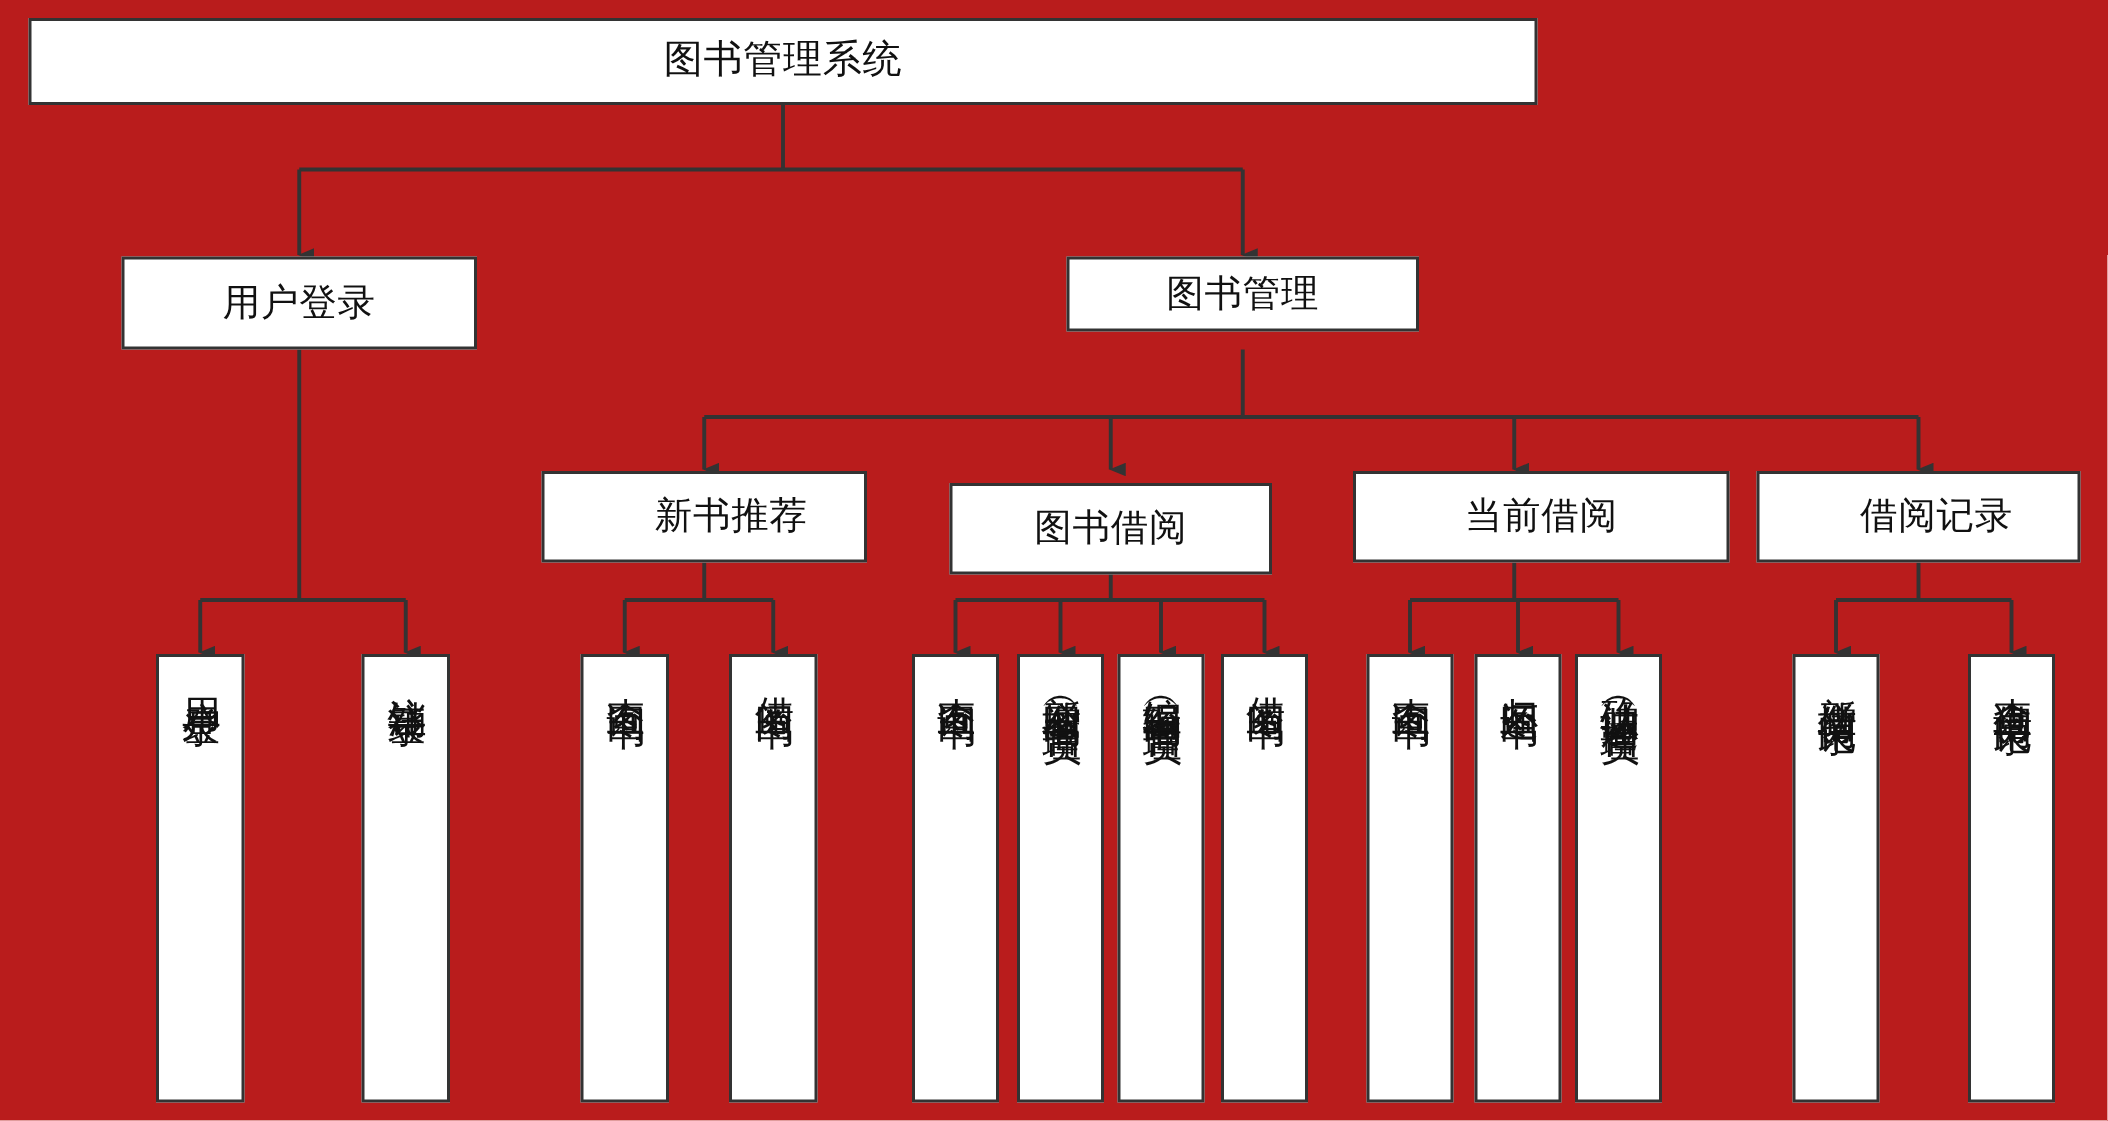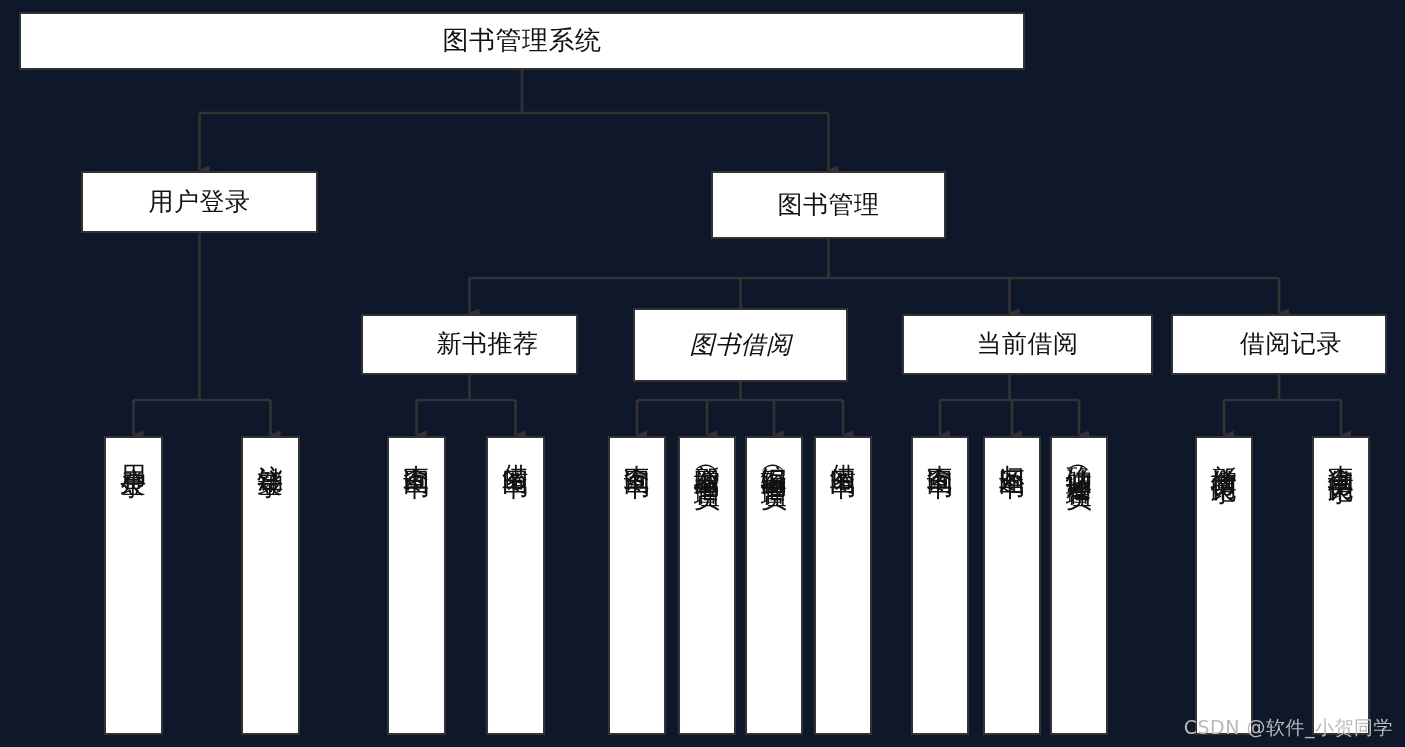--- a/index.html
+++ b/index.html
@@ -8,21 +8,21 @@
     padding: 0;
     background: #ffffff;
   }
   body {
     font-family: "DejaVu Sans", "Liberation Sans", sans-serif;
   }
   #canvas {
     position: relative;
     width: 1405px;
     height: 747px;
-    background: #0f172a;
+    background: #b91c1c;
     overflow: hidden;
   }
   #edges {
     position: absolute;
     left: 0;
     top: 0;
     width: 1405px;
     height: 747px;
     pointer-events: none;
   }
@@ -124,27 +124,27 @@
       </g>
   </svg>
 
   <div id="node-layer">
       <div class="node h root" style="left: 19px; top: 12px; width: 1006px; height: 58px;">
         <span class="label">图书管理系统</span>
       </div>
       <div class="node h lvl2" style="left: 81px; top: 171px; width: 237px; height: 62px;">
         <span class="label">用户登录</span>
       </div>
-      <div class="node h lvl2" style="left: 711px; top: 171px; width: 235px; height: 68px;">
+      <div class="node h lvl2" style="left: 711px; top: 171px; width: 235px; height: 50px;">
         <span class="label">图书管理</span>
       </div>
       <div class="node h lvl3" style="left: 361px; top: 314px; width: 217px; height: 61px; padding-left: 36px;">
         <span class="label">新书推荐</span>
       </div>
-      <div class="node h lvl3" style="left: 633px; top: 308px; width: 215px; height: 74px; font-style: italic;">
+      <div class="node h lvl3" style="left: 633px; top: 322px; width: 215px; height: 61px;">
         <span class="label">图书借阅</span>
       </div>
       <div class="node h lvl3" style="left: 902px; top: 314px; width: 251px; height: 61px;">
         <span class="label">当前借阅</span>
       </div>
       <div class="node h lvl3" style="left: 1171px; top: 314px; width: 216px; height: 61px; padding-left: 24px;">
         <span class="label">借阅记录</span>
       </div>
       <div class="node v leaf" style="left: 104px; top: 436px; width: 59px; height: 299px;">
         <span class="label">用户登录</span>
@@ -180,14 +180,13 @@
         <span class="label">确认归还（管理员）</span>
       </div>
       <div class="node v leaf" style="left: 1195px; top: 436px; width: 58px; height: 299px;">
         <span class="label">新增借阅记录</span>
       </div>
       <div class="node v leaf" style="left: 1312px; top: 436px; width: 58px; height: 299px;">
         <span class="label">查询借阅记录</span>
       </div>
     </div>
 
-  <div class="watermark">CSDN @软件_小贺同学</div>
 </div>
 
 </body></html>

